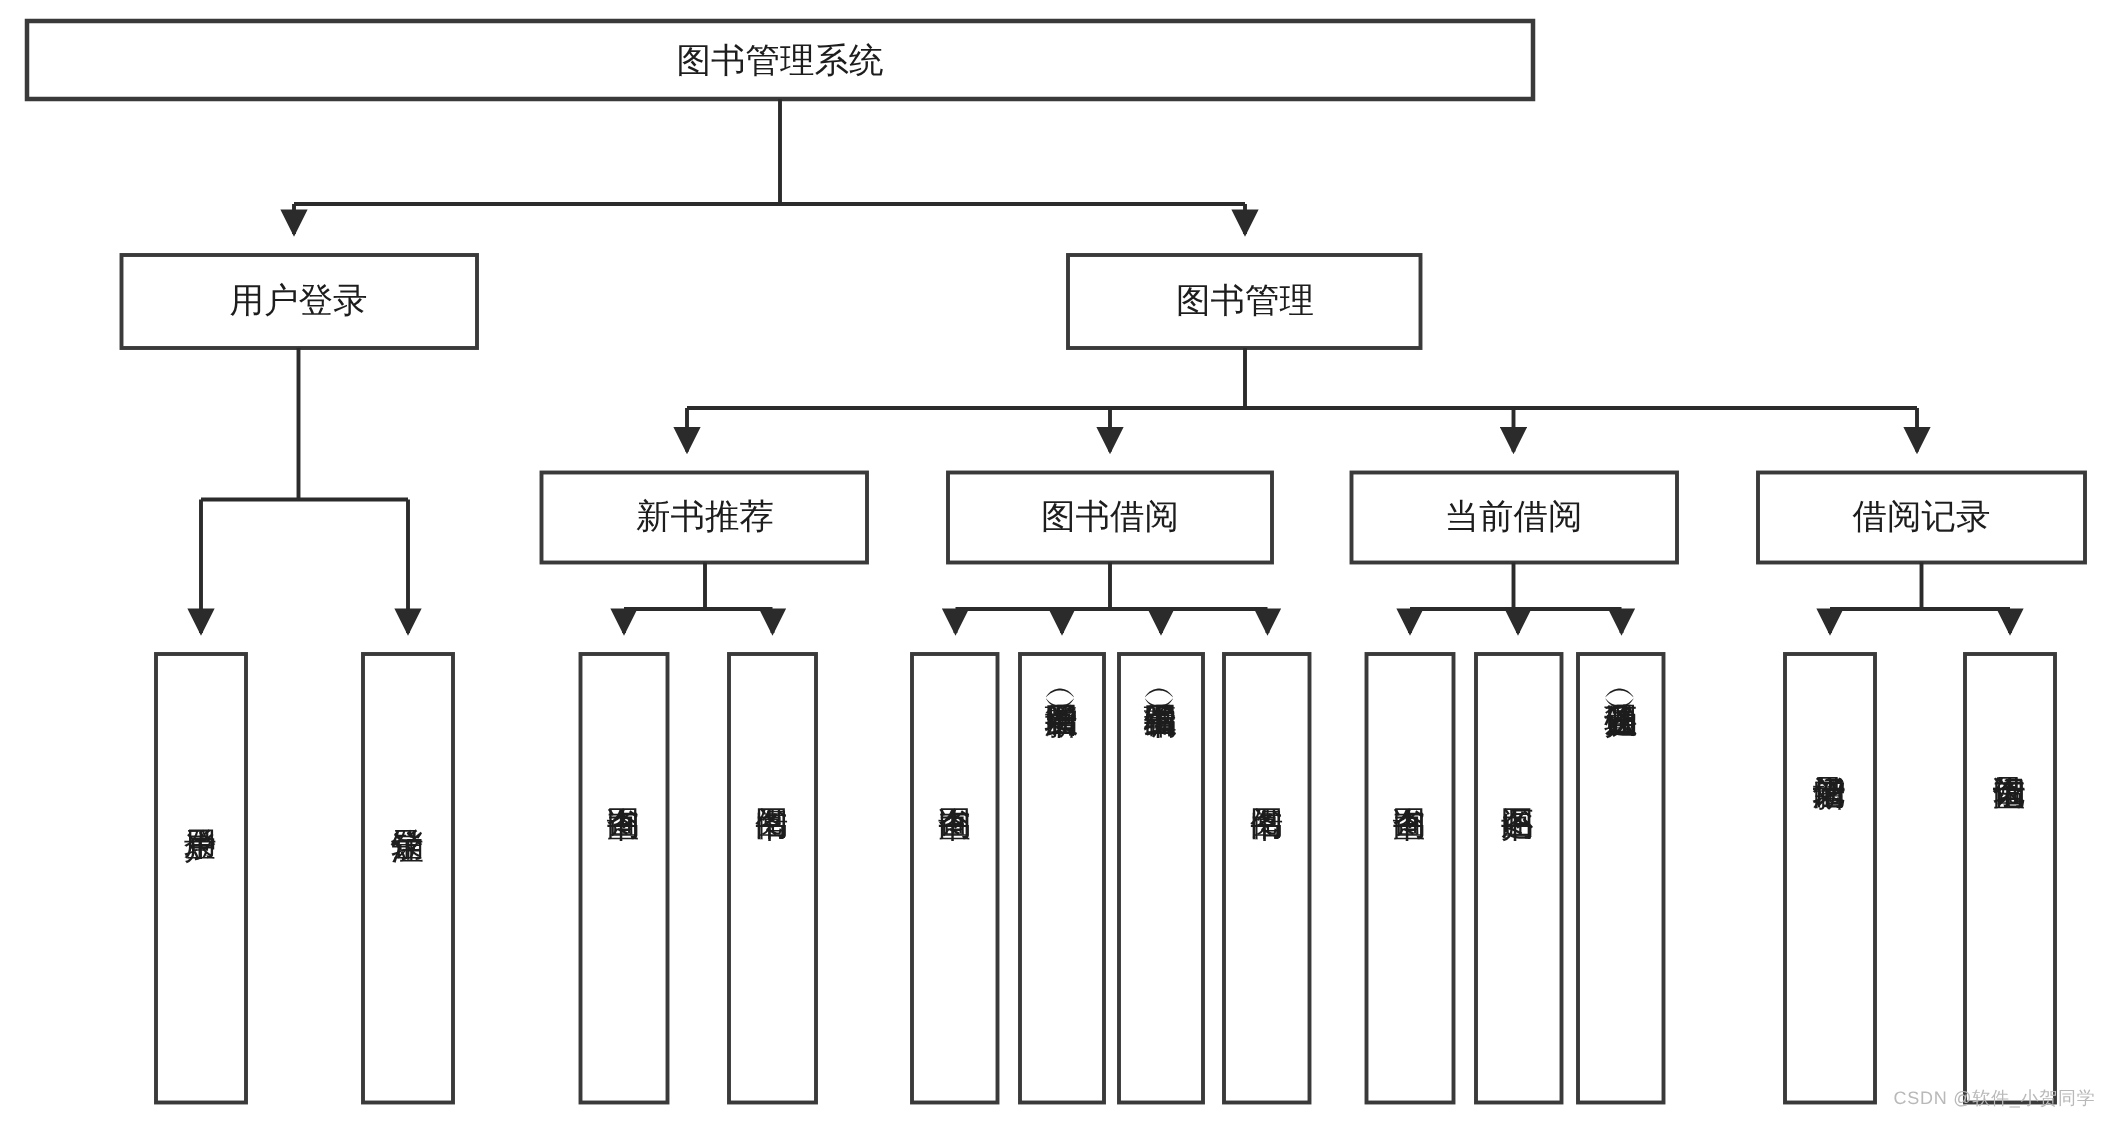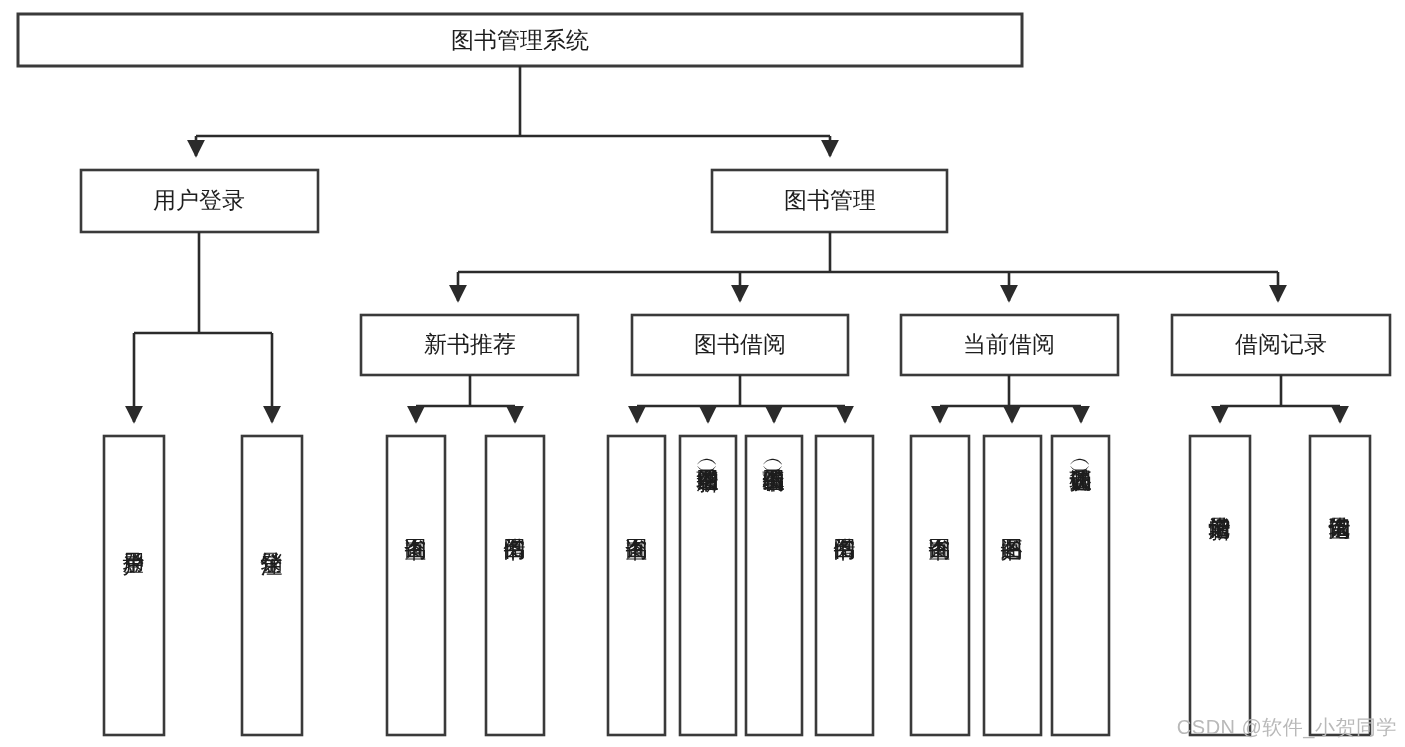--- a/index.html
+++ b/index.html
@@ -47,21 +47,21 @@
   }
   .arrow-head {
     fill: #2b2b2b;
     stroke: none;
   }
   .watermark {
     position: absolute;
     right: 8px;
     bottom: 6px;
     font-family: "Liberation Sans", "DejaVu Sans", sans-serif;
-    font-size: 20px;
+    font-size: 12px;
     color: #b9b9b9;
     white-space: nowrap;
     letter-spacing: 0.5px;
     user-select: none;
   }
 </style>
 </head>
 <body>
 
 <svg id="diagram" viewBox="0 0 1405 747" xmlns="http://www.w3.org/2000/svg">

